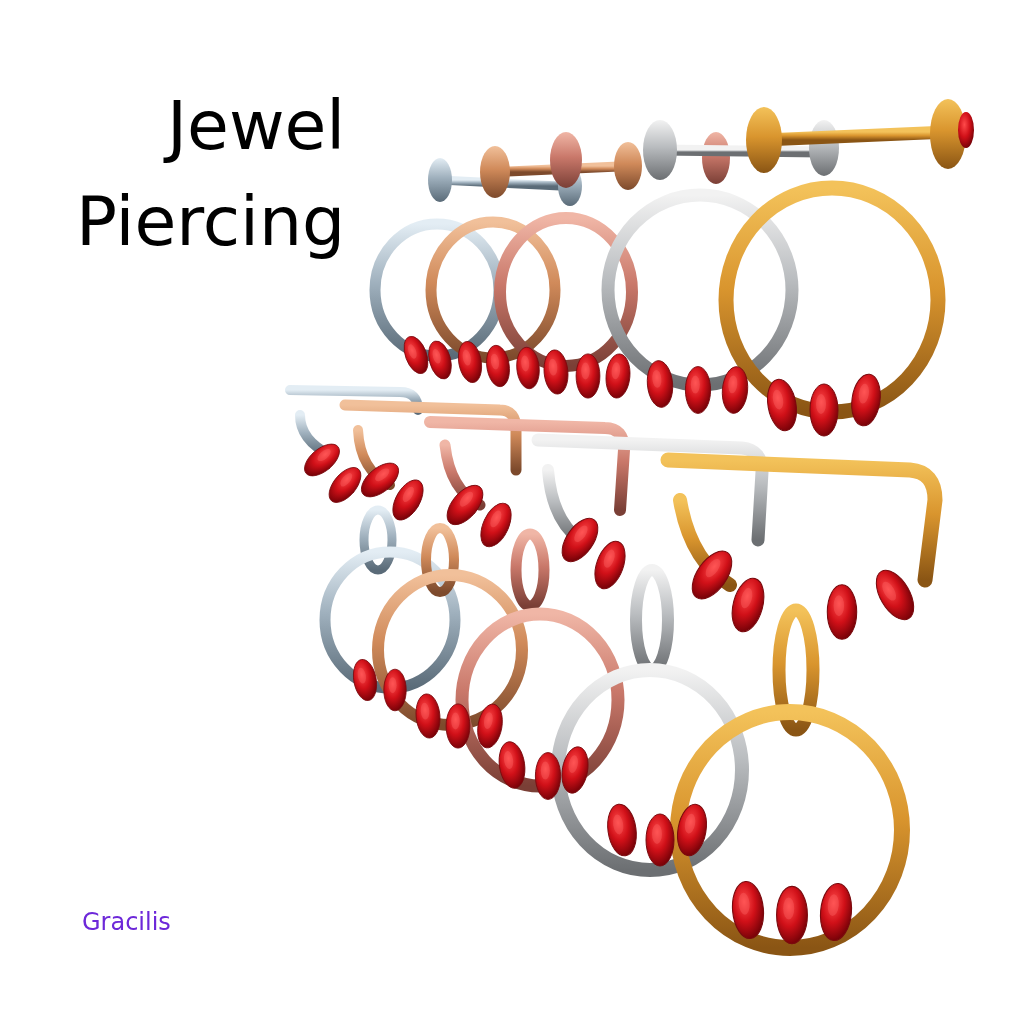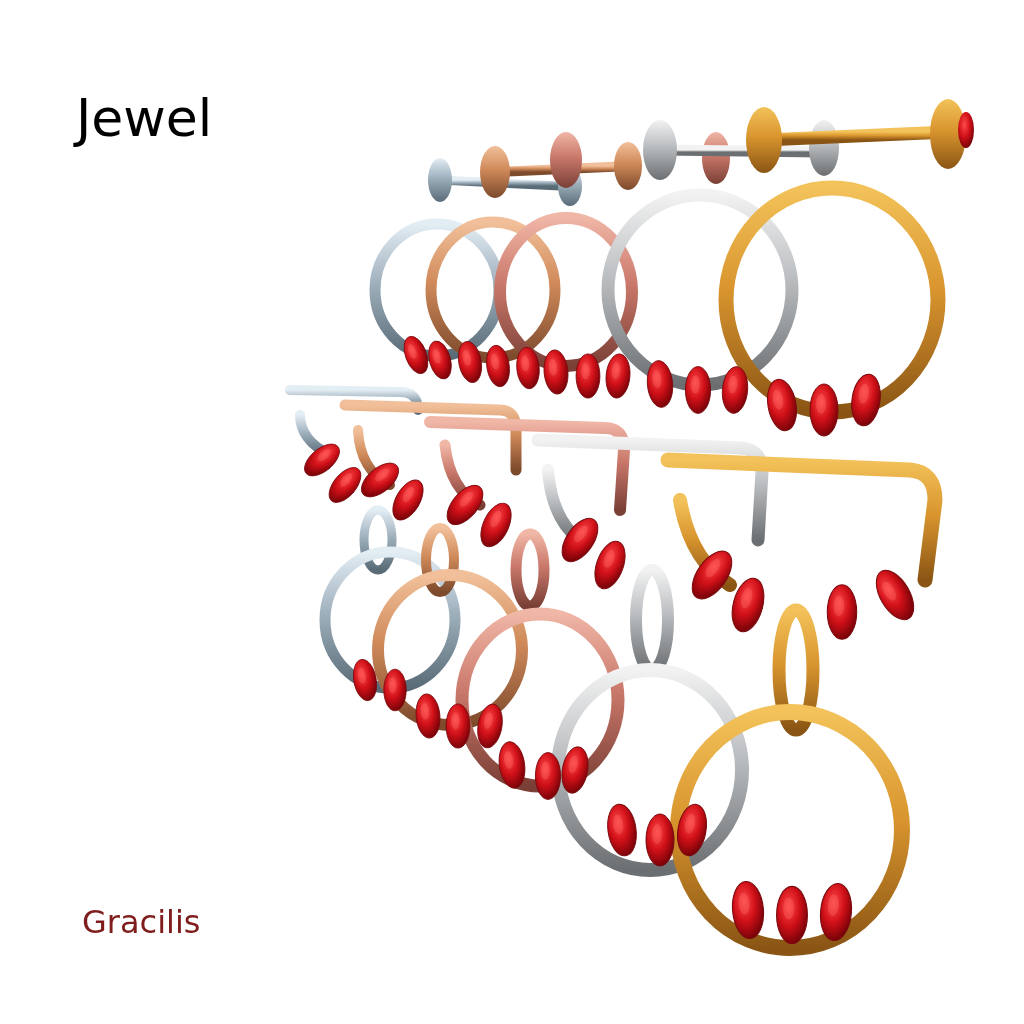--- a/index.html
+++ b/index.html
@@ -1,26 +1,27 @@
 <!DOCTYPE html>
 <html><head>
 <meta charset="utf-8">
 <style>
   html,body{margin:0;padding:0;background:#ffffff;}
   body{width:1024px;height:1024px;position:relative;overflow:hidden;font-family:"DejaVu Sans","Liberation Sans",sans-serif;}
-  .title{position:absolute;left:76px;top:70px;color:#000;font-size:52px;line-height:96px;font-weight:normal;letter-spacing:0px;text-align:right;}
+  .title{position:absolute;left:76px;top:78px;color:#000;font-size:68px;line-height:96px;font-weight:normal;letter-spacing:0px;text-align:right;}
   .title div{white-space:nowrap;}
-  .credit{position:absolute;left:82px;top:902px;color:#7f1d1d;font-size:32px;line-height:40px;}
+  .credit{position:absolute;left:82px;top:902px;color:#6d28d9;font-size:24px;line-height:40px;}
   svg.art{position:absolute;left:0;top:0;}
 </style>
 </head>
 <body>
 
 <div class="title">
   <div>Jewel</div>
+  <div>Piercing</div>
 </div>
 
 <div class="credit">Gracilis</div>
 
 <svg class="art" width="1024" height="1024" viewBox="0 0 1024 1024">
   <defs>
     <linearGradient id="gGold" x1="0" y1="0" x2="0" y2="1">
       <stop offset="0" stop-color="#f3c25a"></stop>
         <stop offset="0.45" stop-color="#d9952e"></stop>
         <stop offset="1" stop-color="#8a5514"></stop>

